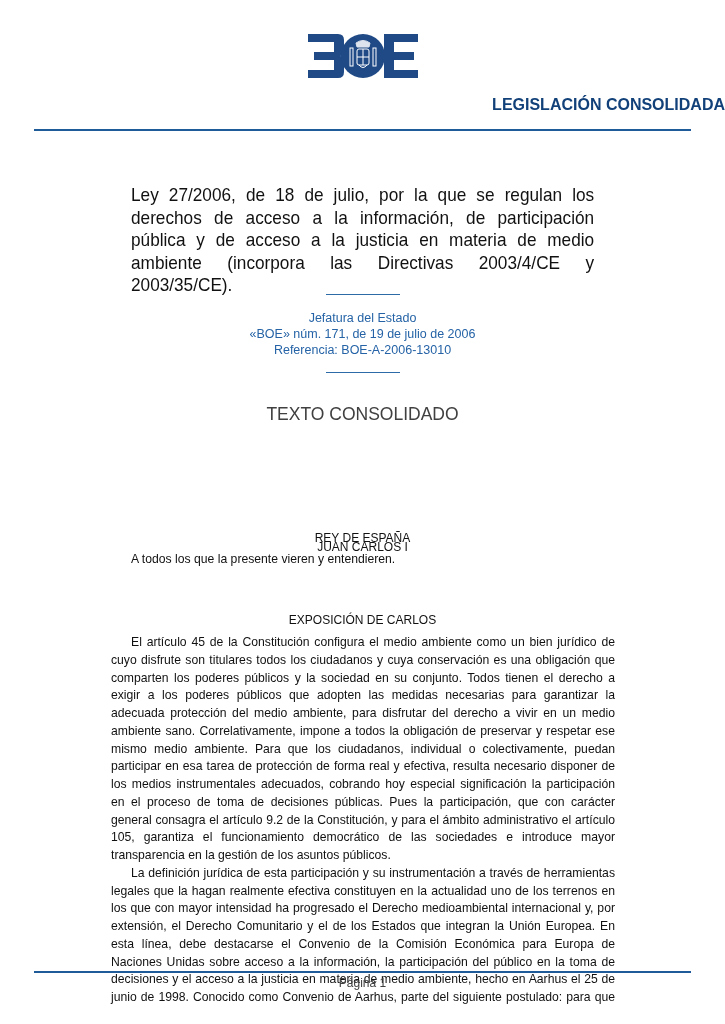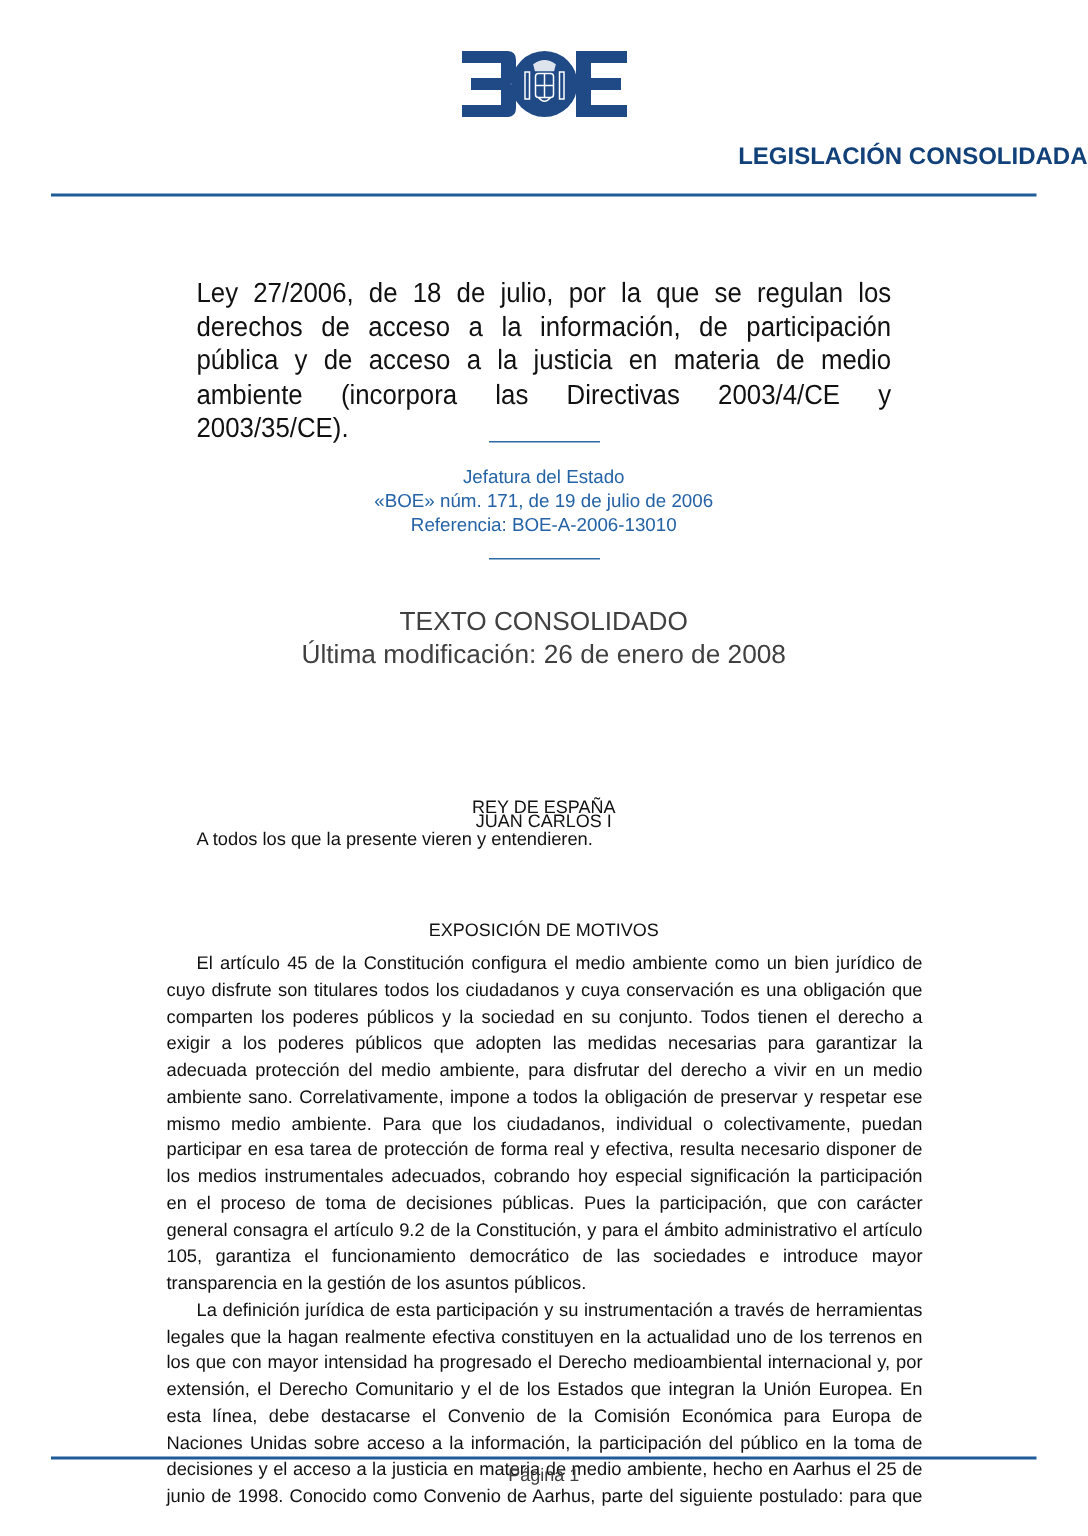--- a/index.html
+++ b/index.html
@@ -129,31 +129,30 @@
 <div class="short-rule a"></div>
 <div class="meta">
   <div>Jefatura del Estado</div>
   <div>«BOE» núm. 171, de 19 de julio de 2006</div>
   <div>Referencia: BOE-A-2006-13010</div>
 </div>
 <div class="short-rule b"></div>
 
 <div class="consolidated">
   <div>TEXTO CONSOLIDADO</div>
-  <div>Última modificación: 26 de enero de 2008</div>
 </div>
 
 <div class="centered-line" style="top:516px;margin-top:24px;">JUAN CARLOS I</div>
 <div class="centered-line" style="top:531px;">REY DE ESPAÑA</div>
 
 <div class="body-text" style="top:551px;">
   <p>A todos los que la presente vieren y entendieren.</p>
 </div>
 
-<div class="centered-line" style="top:613px;">EXPOSICIÓN DE MOTIVOS</div>
+<div class="centered-line" style="top:613px;">EXPOSICIÓN DE CARLOS</div>
 
 <div class="body-text" style="top:634px;">
   <p>El artículo 45 de la Constitución configura el medio ambiente como un bien jurídico de cuyo disfrute son titulares todos los ciudadanos y cuya conservación es una obligación que comparten los poderes públicos y la sociedad en su conjunto. Todos tienen el derecho a exigir a los poderes públicos que adopten las medidas necesarias para garantizar la adecuada protección del medio ambiente, para disfrutar del derecho a vivir en un medio ambiente sano. Correlativamente, impone a todos la obligación de preservar y respetar ese mismo medio ambiente. Para que los ciudadanos, individual o colectivamente, puedan participar en esa tarea de protección de forma real y efectiva, resulta necesario disponer de los medios instrumentales adecuados, cobrando hoy especial significación la participación en el proceso de toma de decisiones públicas. Pues la participación, que con carácter general consagra el artículo 9.2 de la Constitución, y para el ámbito administrativo el artículo 105, garantiza el funcionamiento democrático de las sociedades e introduce mayor transparencia en la gestión de los asuntos públicos.</p>
   <p style="text-align-last: justify;">La definición jurídica de esta participación y su instrumentación a través de herramientas legales que la hagan realmente efectiva constituyen en la actualidad uno de los terrenos en los que con mayor intensidad ha progresado el Derecho medioambiental internacional y, por extensión, el Derecho Comunitario y el de los Estados que integran la Unión Europea. En esta línea, debe destacarse el Convenio de la Comisión Económica para Europa de Naciones Unidas sobre acceso a la información, la participación del público en la toma de decisiones y el acceso a la justicia en materia de medio ambiente, hecho en Aarhus el 25 de junio de 1998. Conocido como Convenio de Aarhus, parte del siguiente postulado: para que</p>
 </div>
 
 <div class="rule bottom"></div>
 <div class="footer-page">Página 1</div>
 
 </body></html>

